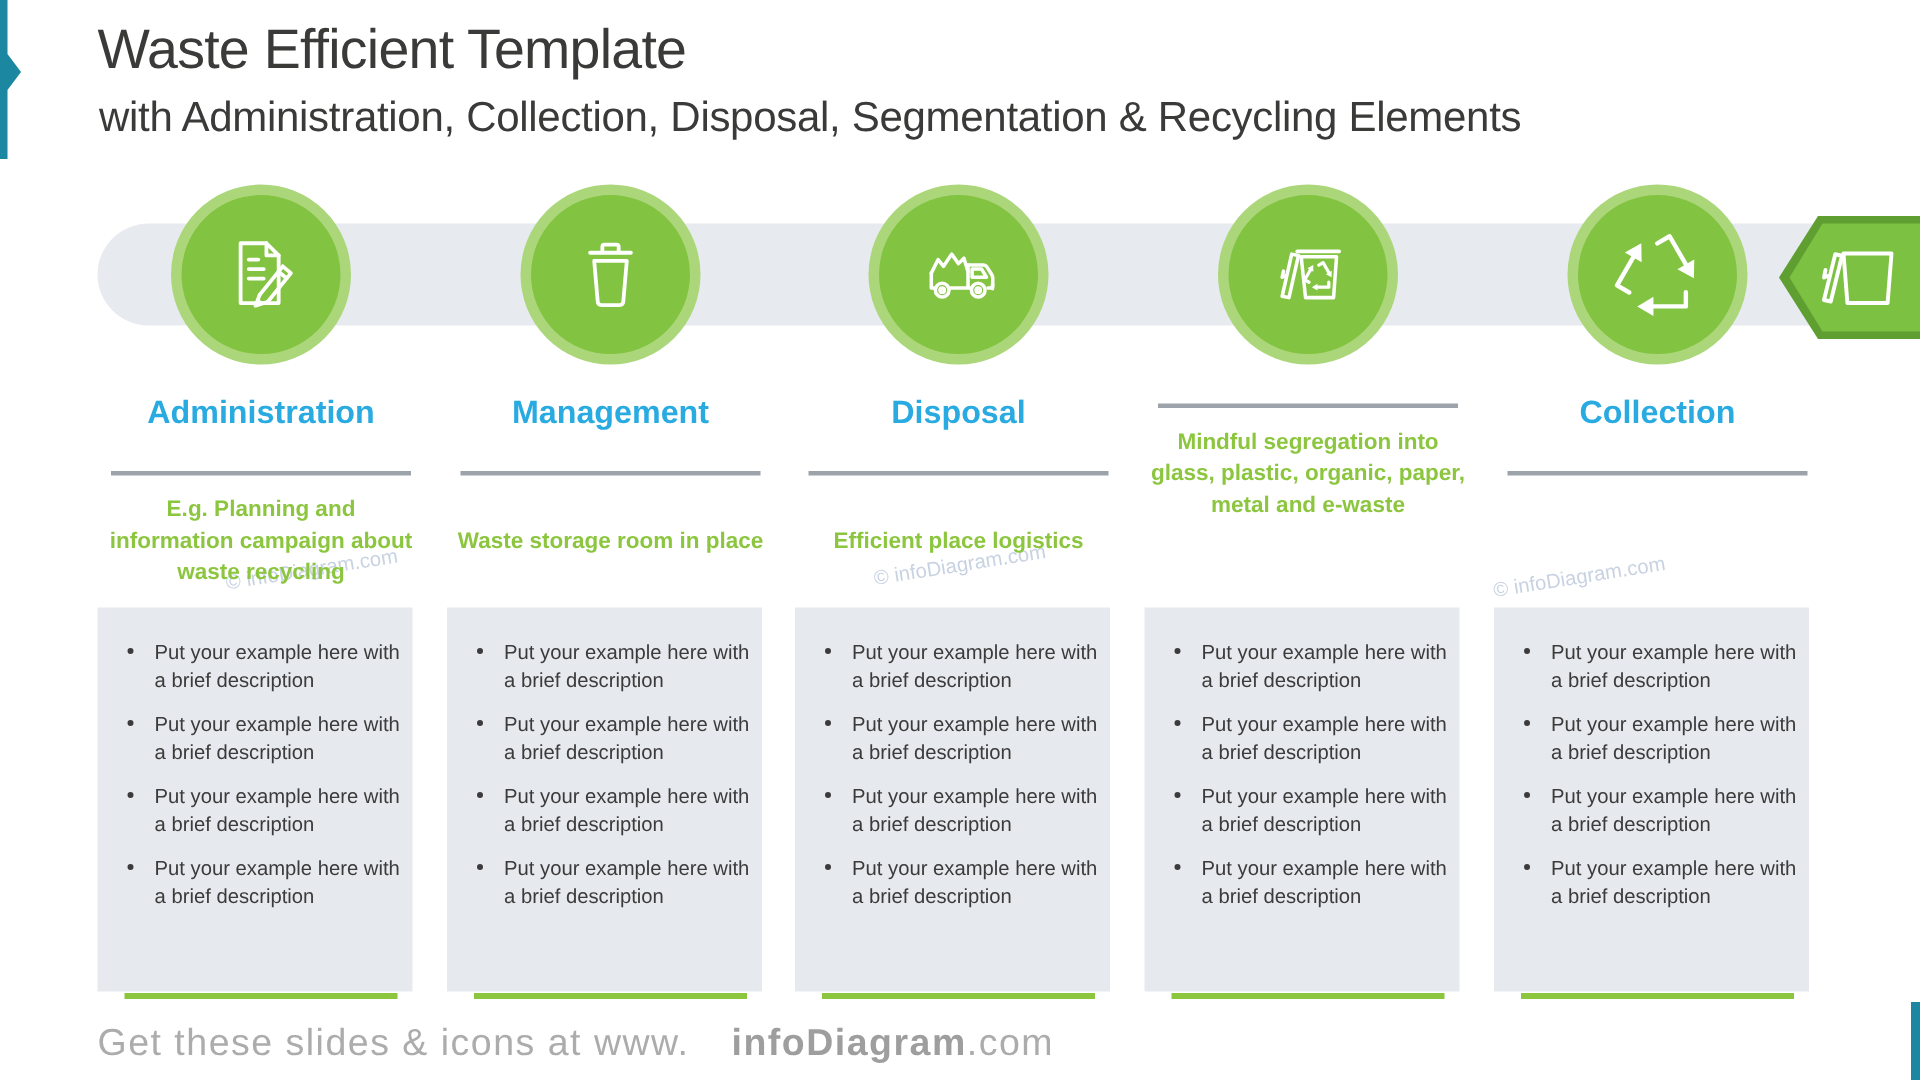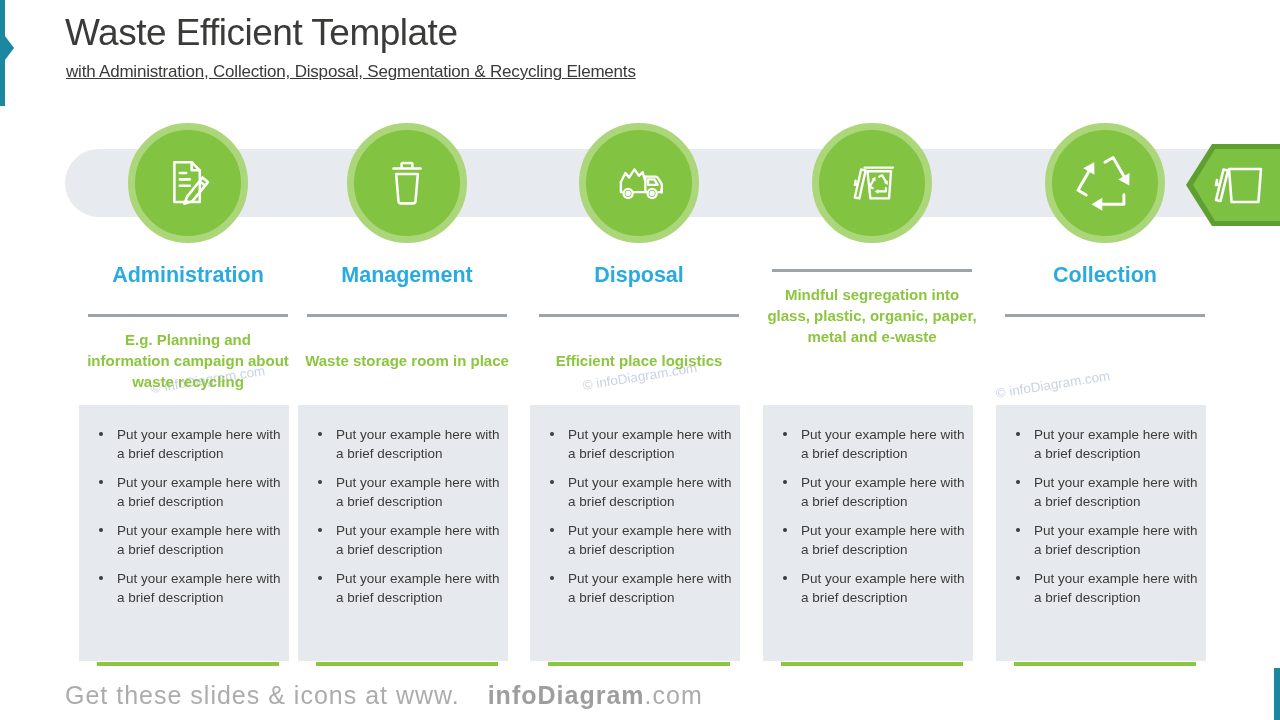--- a/index.html
+++ b/index.html
@@ -6,29 +6,29 @@
   body{
     width:1280px;height:720px;position:relative;overflow:hidden;
     background:#ffffff;font-family:"Liberation Sans",sans-serif;
   }
   
   .left-accent{position:absolute;left:0;top:0;}
   
   .br-accent{position:absolute;right:0;top:668px;width:6px;height:52px;background:#1B87A1;}
   
   .page-title{position:absolute;left:65px;top:12px;font-size:37px;font-weight:400;color:#3A3A39;letter-spacing:-0.5px;}
-  .page-subtitle{position:absolute;left:66px;top:62px;font-size:17px;font-weight:400;color:#3A3A39;letter-spacing:-0.2px;text-decoration:underline;}
+  .page-subtitle{position:absolute;left:66px;top:62px;font-size:28px;font-weight:400;color:#3A3A39;letter-spacing:-0.2px;}
   
   .band{position:absolute;left:65px;top:149px;width:1215px;height:68px;background:#E7EAEE;border-radius:34px 0 0 34px;}
   
   .end-chevron{position:absolute;left:1182px;top:140px;}
   
   .columns{position:absolute;left:0;top:0;width:1280px;height:720px;}
   .col{position:absolute;top:123px;width:218px;height:545px;}
-  .col:nth-child(1){left:79px}
+  .col:nth-child(1){left:65px}
   .col:nth-child(2){left:298px}
   .col:nth-child(3){left:530px}
   .col:nth-child(4){left:763px}
   .col:nth-child(5){left:996px}
   .circle{
     width:106px;height:106px;border-radius:50%;
     background:#82C341;border:7px solid #ABD77A;
     margin:0 auto;display:flex;align-items:center;justify-content:center;
   }
   .circle svg{display:block;}

